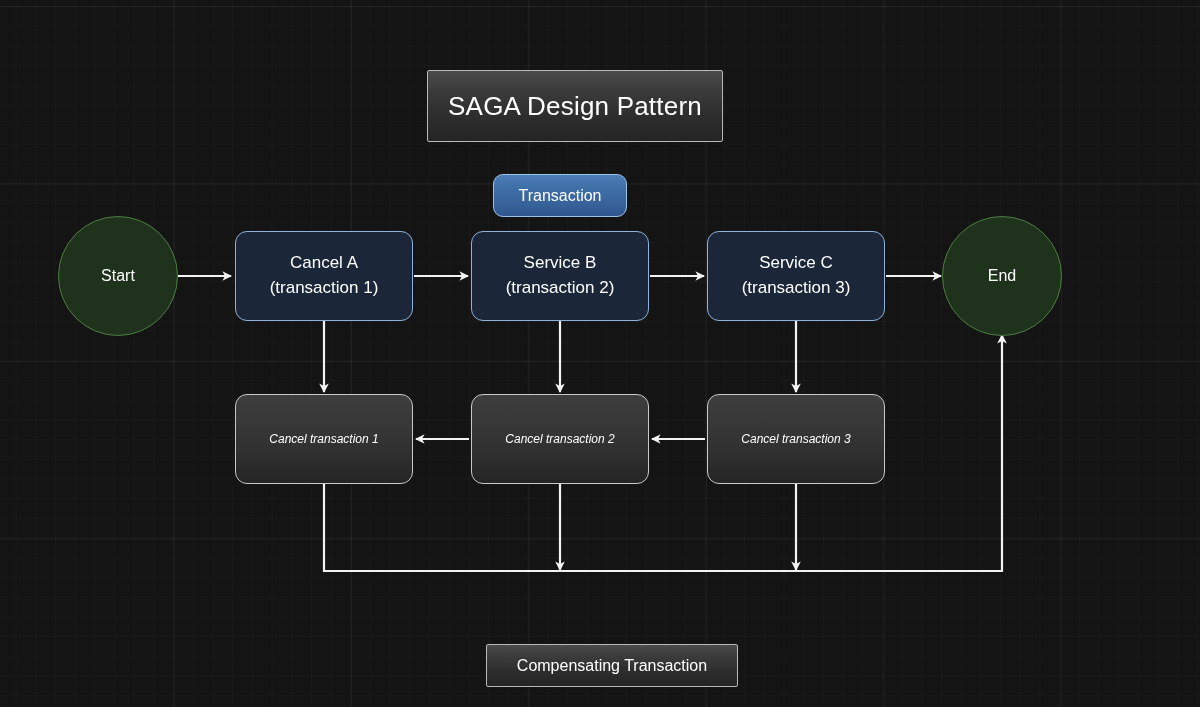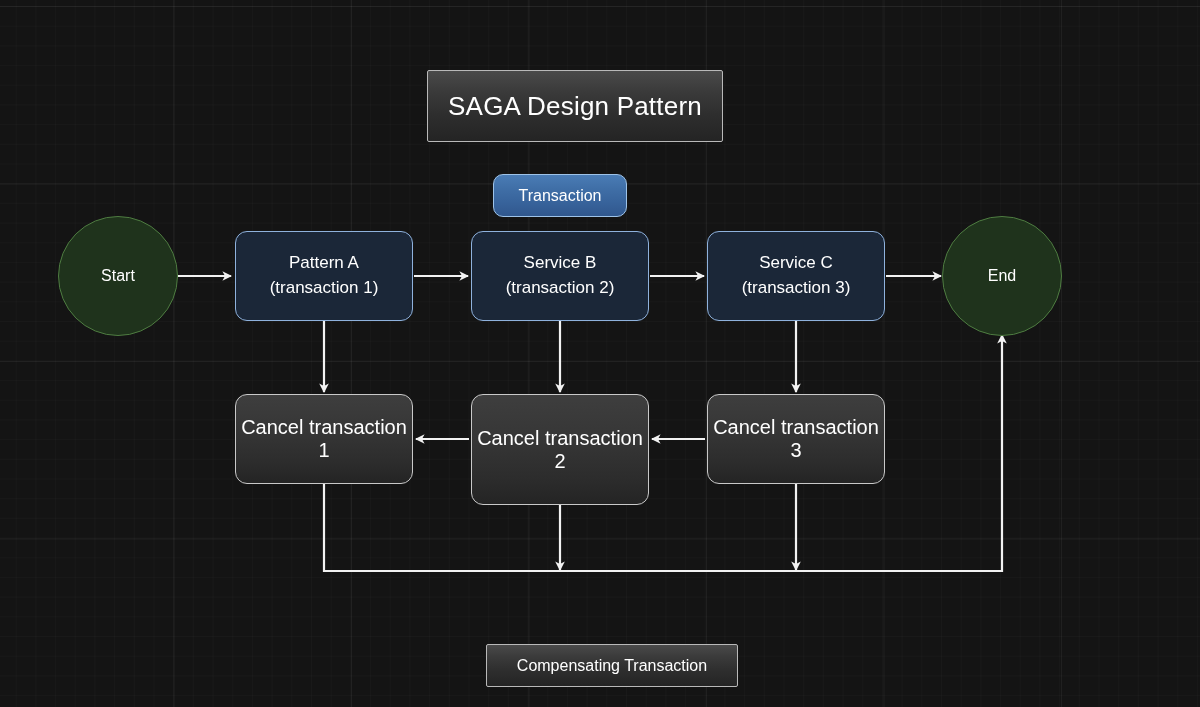--- a/index.html
+++ b/index.html
@@ -64,21 +64,22 @@
     border-radius: 12px;
     font-size: 17px;
     line-height: 1.45;
   }
 
   
   .cancel {
     background: linear-gradient(to bottom, #3e3e3e 0%, #363636 40%, #2c2c2c 78%, #242424 100%);
     border: 1.6px solid #c9c9c9;
     border-radius: 12px;
-    font-size: 20px;
+    font-size: 12px;
+    font-style: italic;
   }
 
   
   .terminator {
     border-radius: 50%;
     background: #1f331c;
     border: 1.6px solid #4e7c41;
     font-size: 16px;
   }
 
@@ -135,21 +136,21 @@
   </svg>
 
   <div class="node plaque plaque-title" style="left:427px; top:70px; width:296px; height:72px;">SAGA Design Pattern</div>
 
   <div class="node label-blue" style="left:493px; top:174px; width:134px; height:43px;">Transaction</div>
 
   <div class="node terminator" style="left:58px; top:216px; width:120px; height:120px;">Start</div>
 
   <div class="node service" style="left:235px; top:231px; width:178px; height:90px;">
     <div>
-      <div>Pattern A</div>
+      <div>Cancel A</div>
       <div>(transaction 1)</div>
     </div>
   </div>
 
   <div class="node service" style="left:471px; top:231px; width:178px; height:90px;">
     <div>
       <div>Service B</div>
       <div>(transaction 2)</div>
     </div>
   </div>
@@ -158,19 +159,19 @@
     <div>
       <div>Service C</div>
       <div>(transaction 3)</div>
     </div>
   </div>
 
   <div class="node terminator" style="left:942px; top:216px; width:120px; height:120px;">End</div>
 
   <div class="node cancel" style="left:235px; top:394px; width:178px; height:90px;">Cancel transaction 1</div>
 
-  <div class="node cancel" style="left:471px; top:394px; width:178px; height:111px;">Cancel transaction 2</div>
+  <div class="node cancel" style="left:471px; top:394px; width:178px; height:90px;">Cancel transaction 2</div>
 
   <div class="node cancel" style="left:707px; top:394px; width:178px; height:90px;">Cancel transaction 3</div>
 
   <div class="node plaque plaque-small" style="left:486px; top:644px; width:252px; height:43px;">Compensating Transaction</div>
 
 </div>
 
 </body></html>

